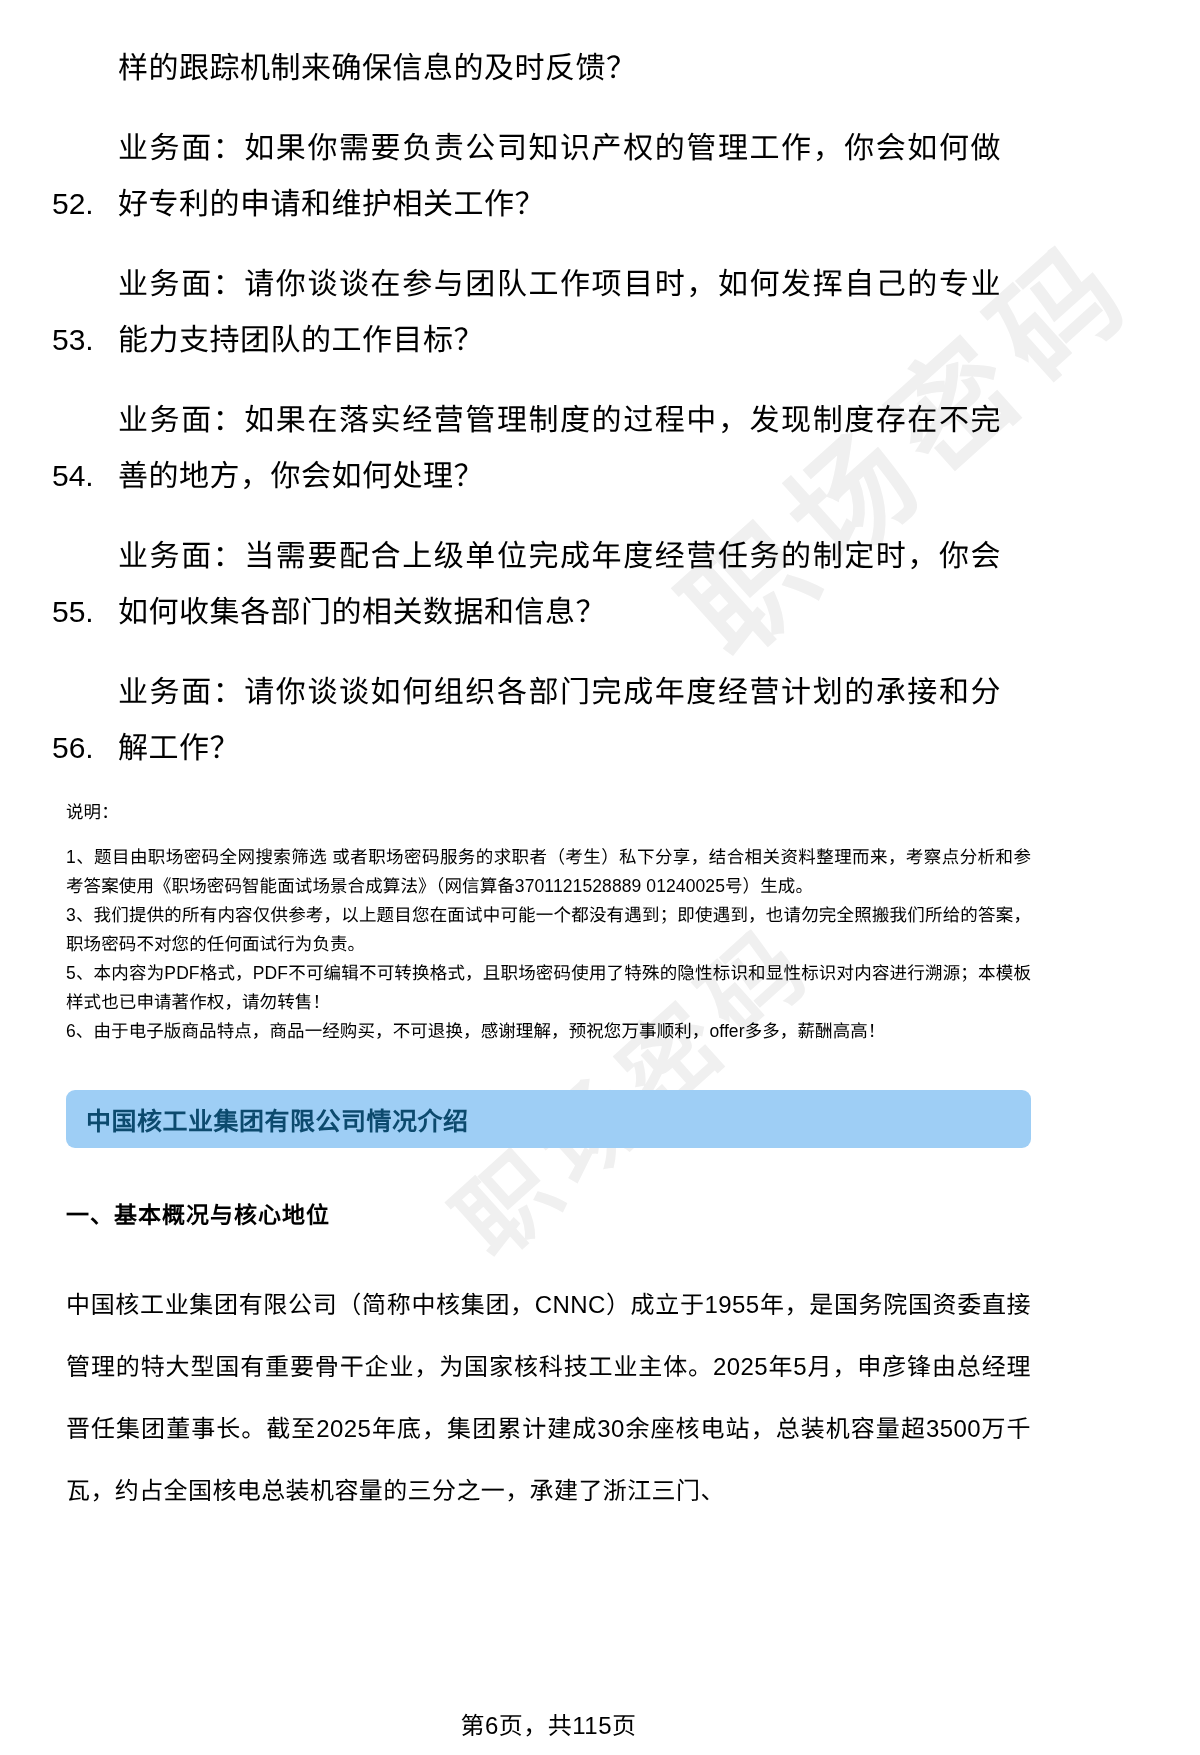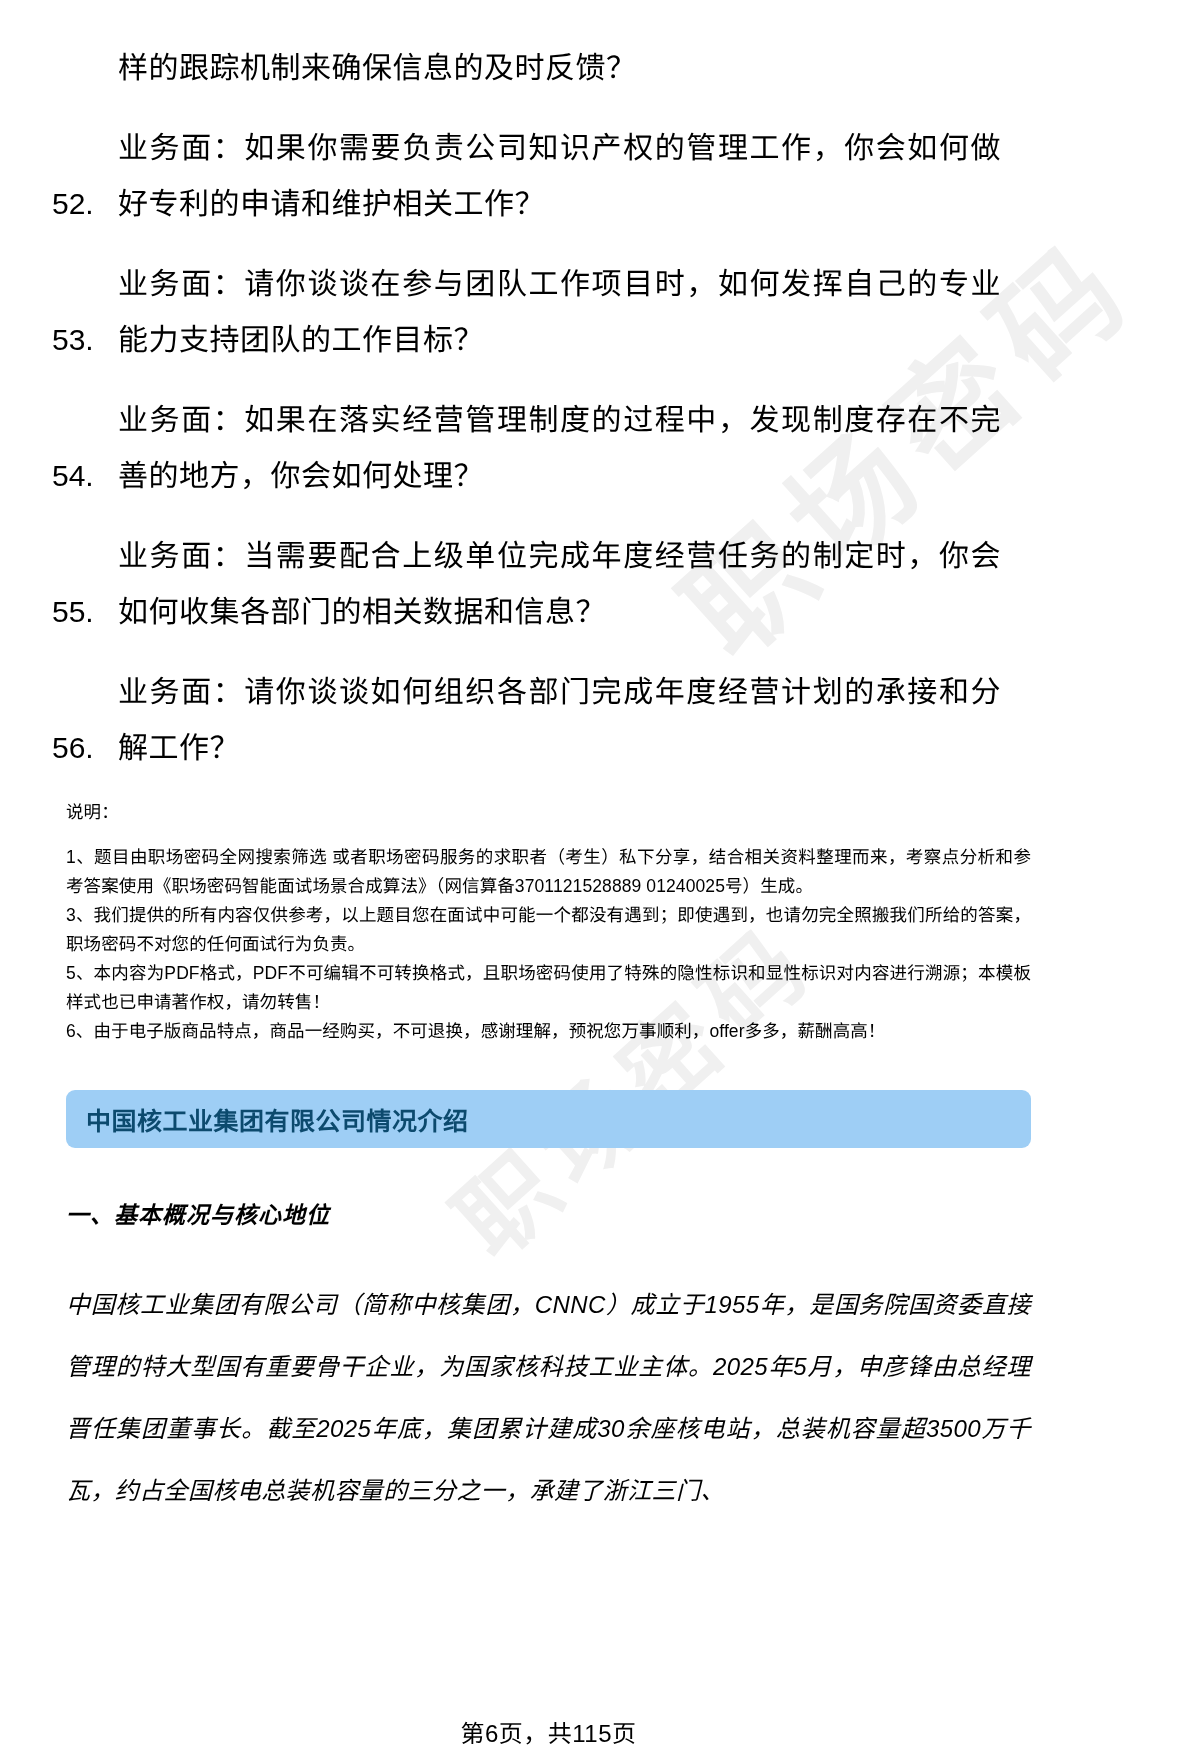--- a/index.html
+++ b/index.html
@@ -119,41 +119,40 @@
   .banner-title {
     font-size: 25px;
     font-weight: 700;
     color: #0c4a6e;
     letter-spacing: 0.5px;
   }
 
   
   .company {
     margin: 16px 66px;
-    font-style: italic;
   }
   .section-heading {
     margin-top: 48px;
     font-size: 23px;
     font-weight: 700;
     letter-spacing: 1px;
   }
   .company-body {
     margin-top: 44px;
     font-size: 24px;
     line-height: 62px;
     text-align: justify;
     text-justify: inter-ideograph;
     letter-spacing: 0.4px;
   }
 
   
   .footer {
     position: absolute;
-    bottom: 6px;
+    bottom: 14px;
     left: 0;
     right: 0;
     text-align: center;
     font-size: 24px;
     letter-spacing: 0.5px;
   }
 </style>
 </head>
 <body>
 

